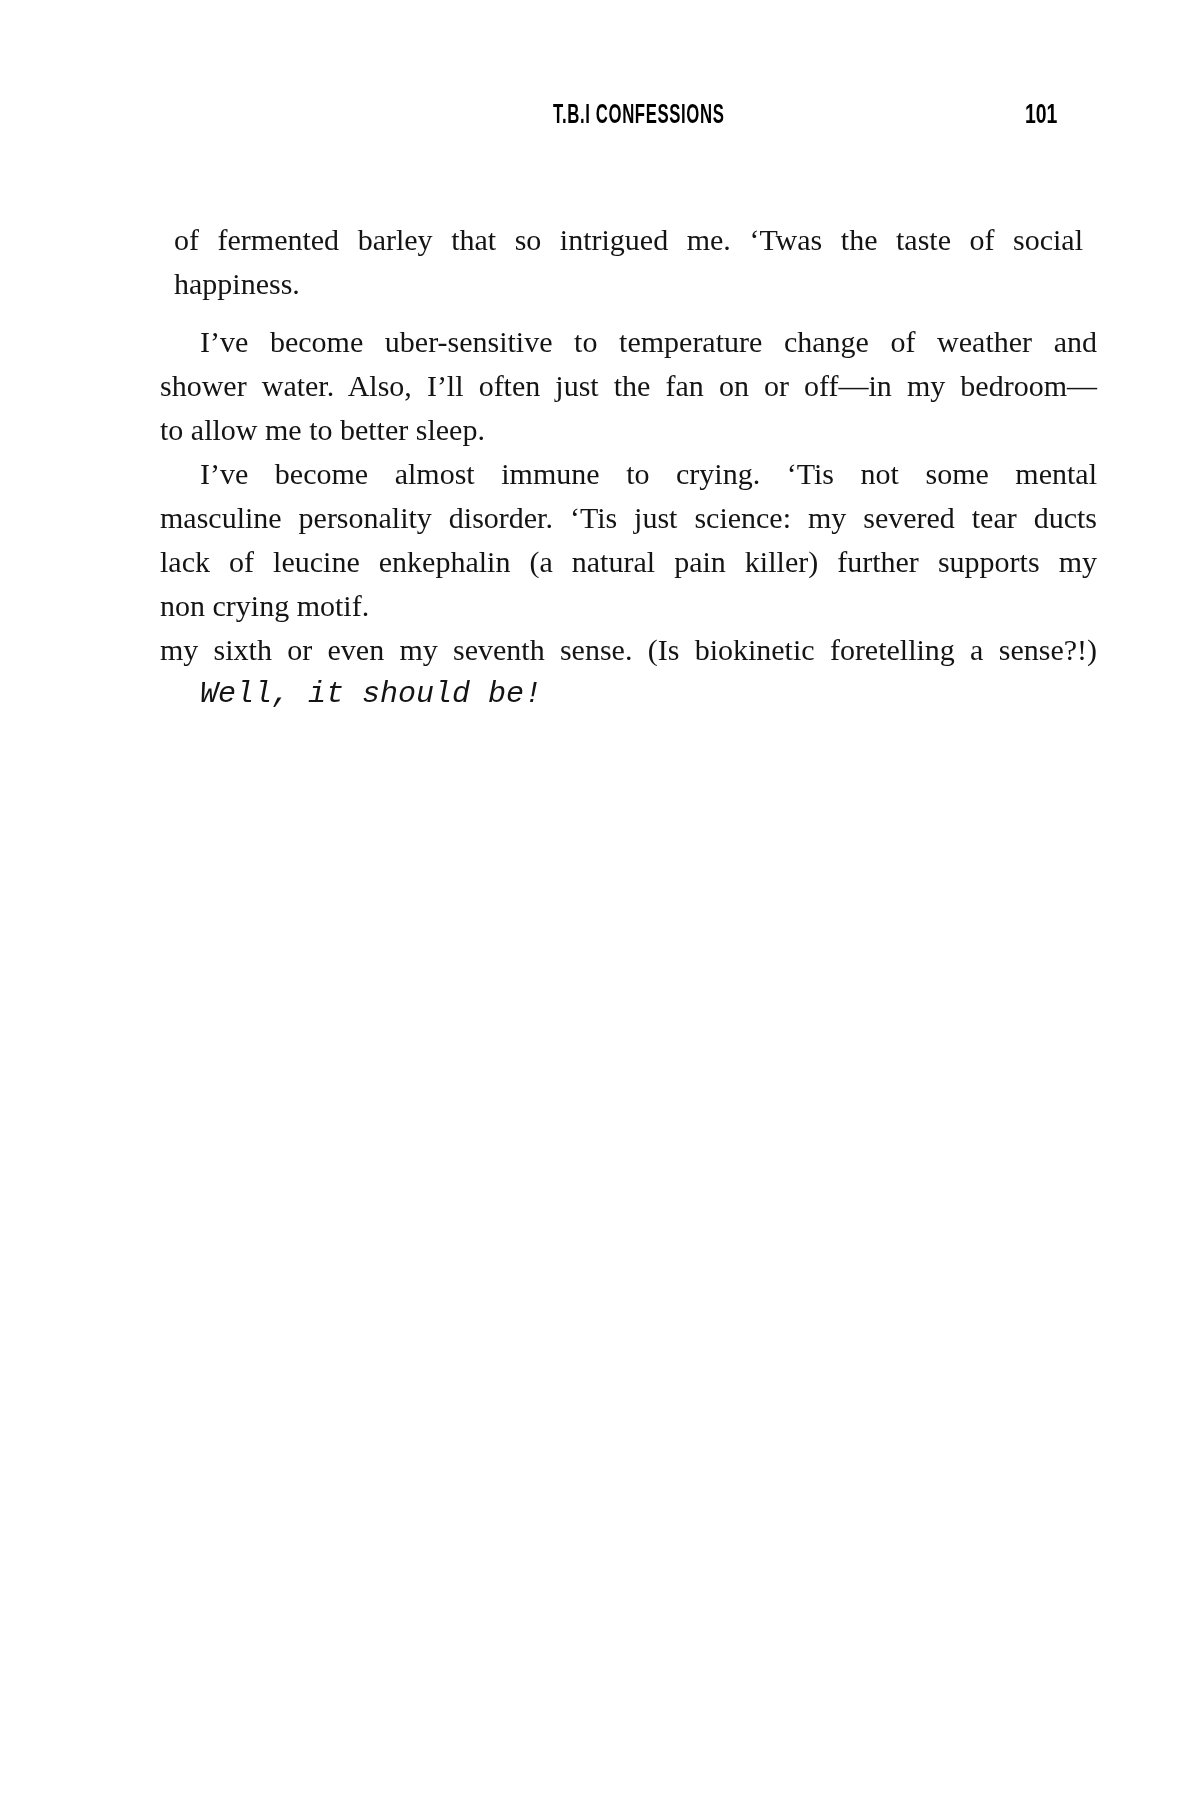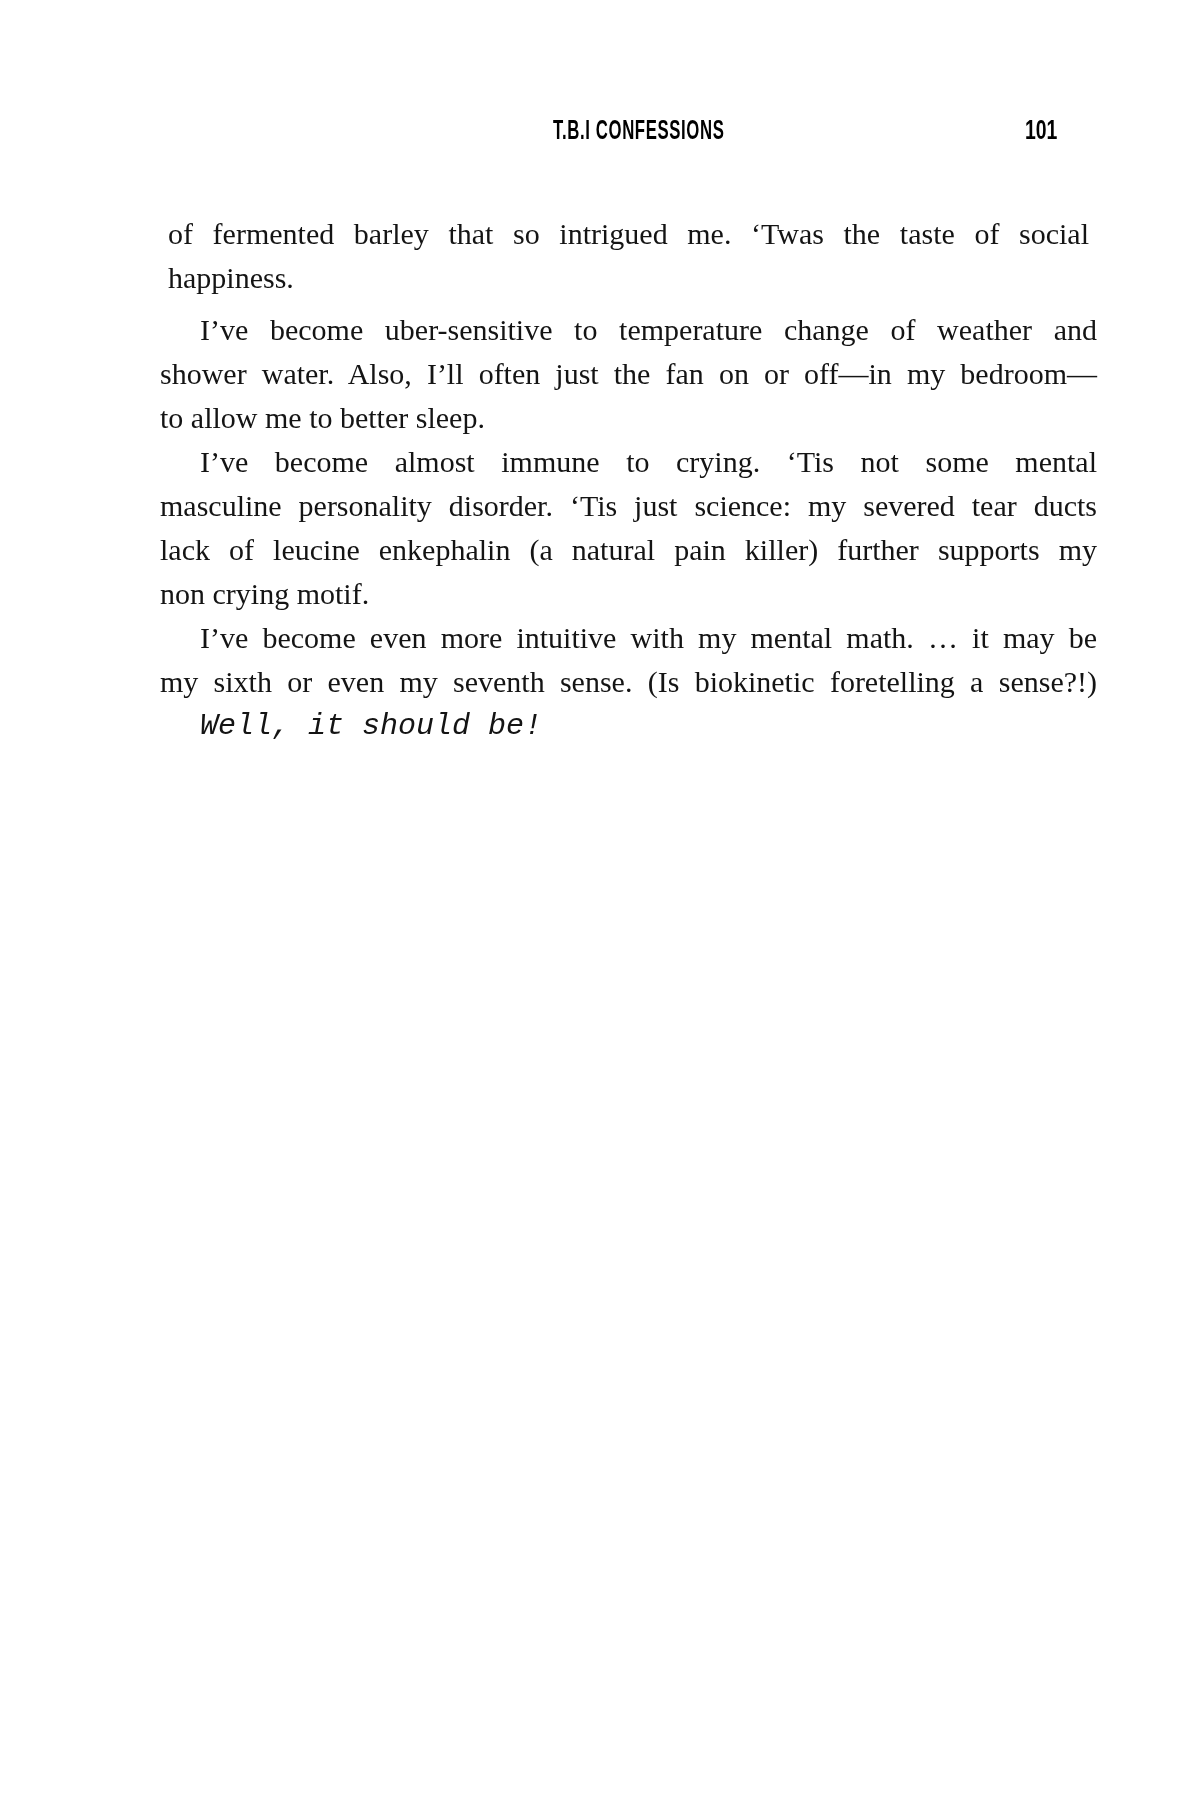--- a/index.html
+++ b/index.html
@@ -9,21 +9,21 @@
   }
   body {
     width: 1200px;
     height: 1800px;
     position: relative;
     overflow: hidden;
     color: #111111;
   }
   .running-head {
     position: absolute;
-    top: 116px;
+    top: 100px;
     left: 0;
     width: 1002px;
     height: 28px;
   }
   .head-title {
     position: absolute;
     left: 553px;
     top: 0;
     font-family: "Liberation Sans", sans-serif;
     font-weight: bold;
@@ -80,40 +80,39 @@
 </head>
 <body>
 
 <header class="running-head">
   <span class="head-title">T.B.I CONFESSIONS</span>
   <span class="head-page">101</span>
 </header>
 
 <main class="body-text">
 
-  <p style="margin:8px">
+  <p style="margin:14px">
     <span class="line justify">of fermented barley that so intrigued me. ‘Twas the taste of social</span>
     <span class="line">happiness.</span>
   </p>
 
   <p style="margin:0">
     <span class="line justify indent">I’ve become uber-sensitive to temperature change of weather and</span>
     <span class="line justify">shower water. Also, I’ll often just the fan on or off—in my bedroom—</span>
     <span class="line">to allow me to better sleep.</span>
   </p>
 
   <p style="margin:0">
     <span class="line justify indent">I’ve become almost immune to crying. ‘Tis not some mental</span>
     <span class="line justify">masculine personality disorder. ‘Tis just science: my severed tear ducts</span>
     <span class="line justify">lack of leucine enkephalin (a natural pain killer) further supports my</span>
     <span class="line">non crying motif.</span>
   </p>
 
   <p style="margin:0">
-    <span class="line justify indent">I’ve become even more intuitive with my mental math. … it may be</span>
     <span class="line justify">my sixth or even my seventh sense. (Is biokinetic foretelling a sense?!)</span>
   </p>
 
   <p style="margin:0">
     <span class="line indent italic">Well, it should be!</span>
   </p>
 
 </main>
 
 </body></html>

